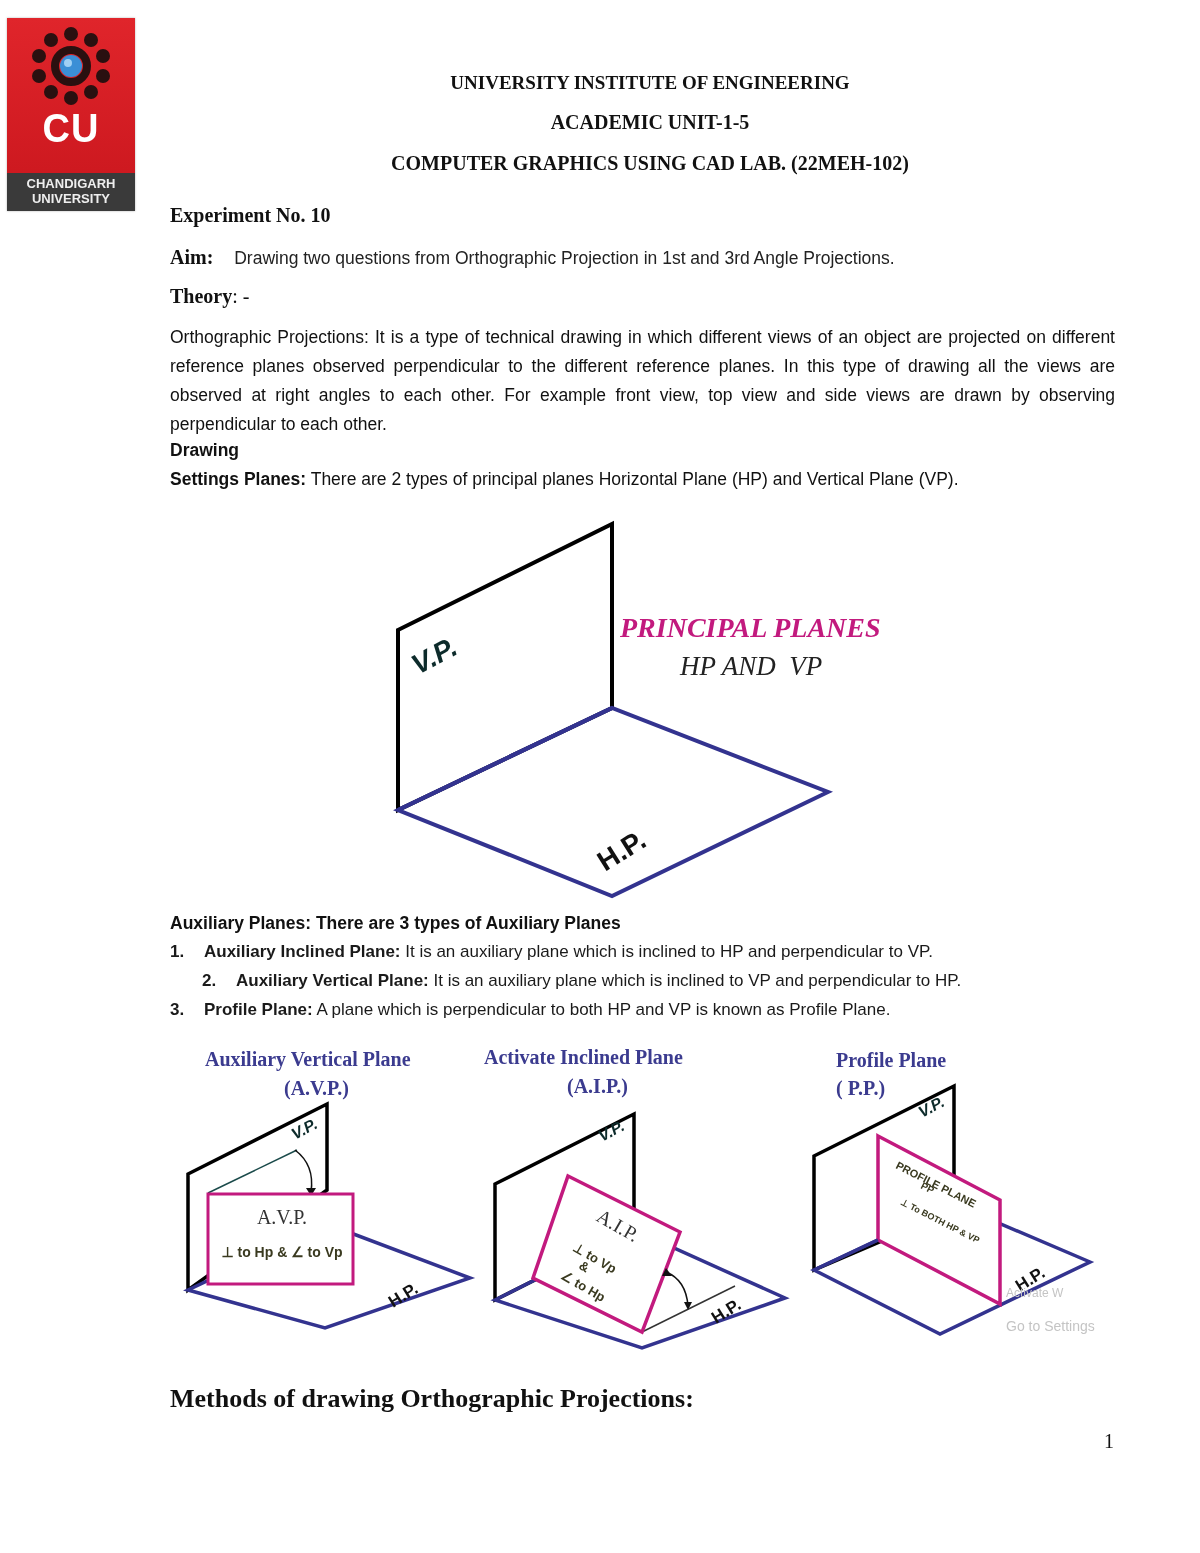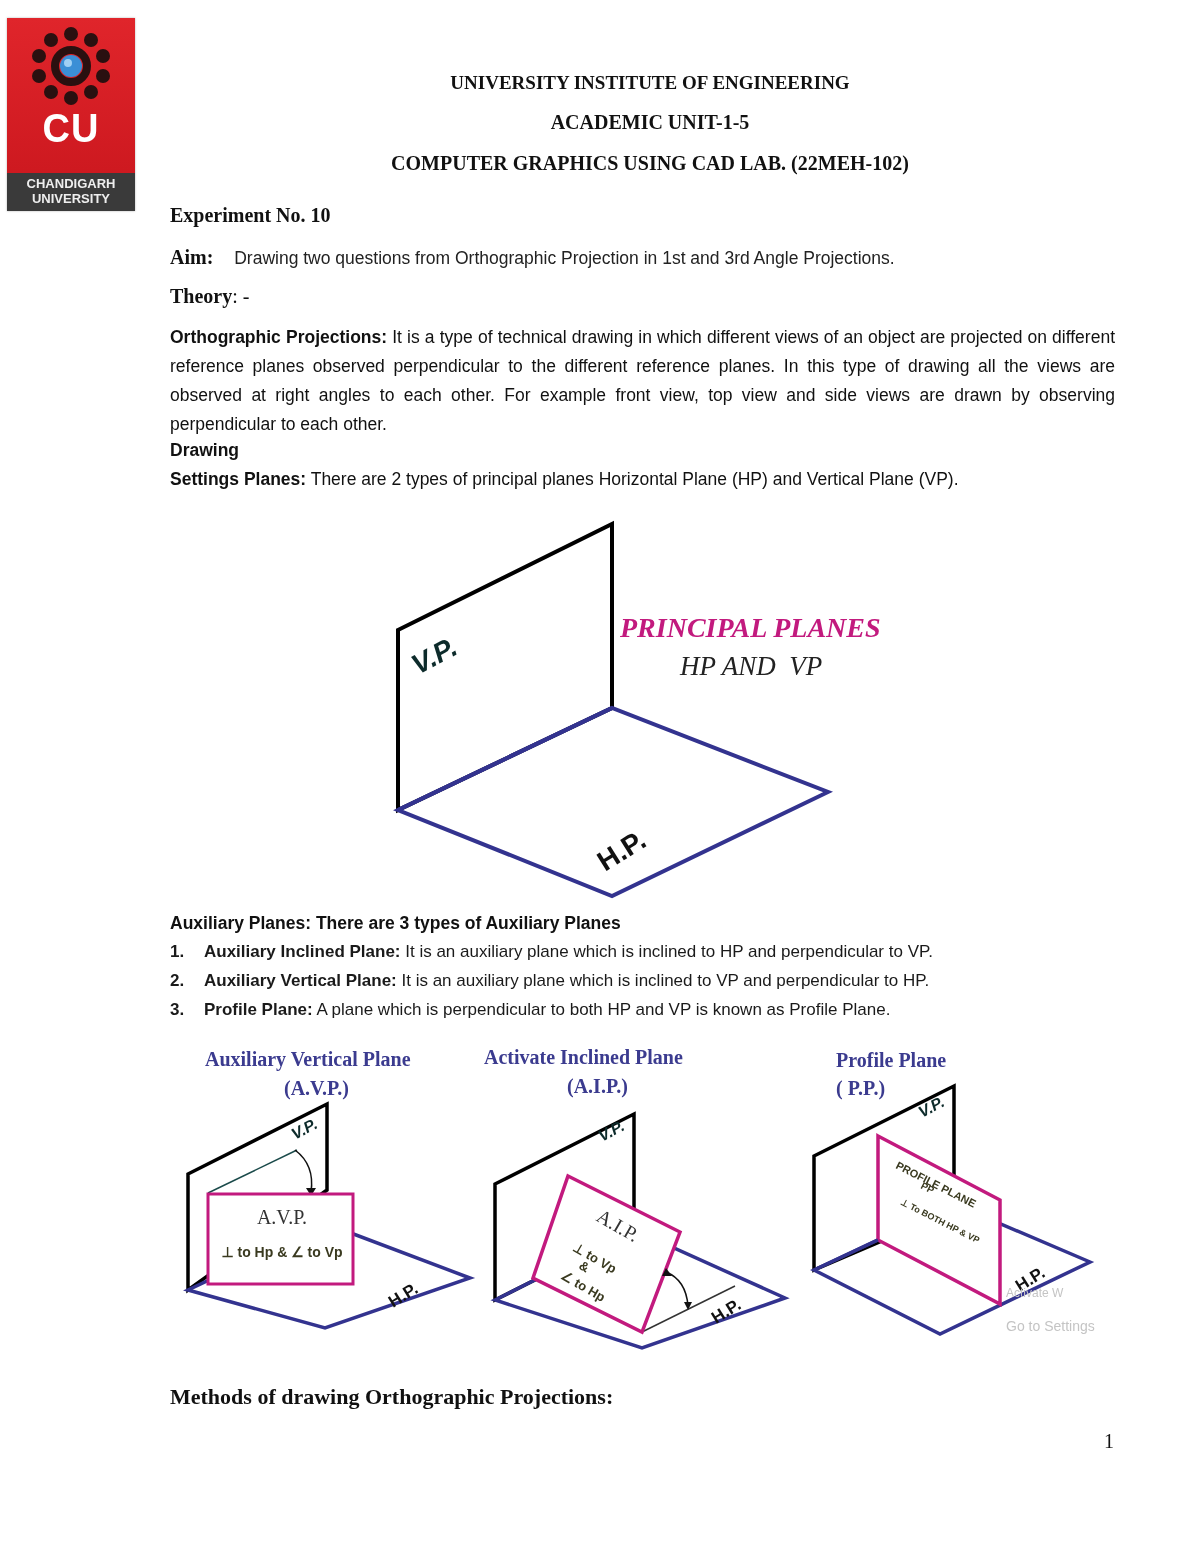--- a/index.html
+++ b/index.html
@@ -14,21 +14,21 @@
   .logo .cu { position: absolute; left: 0; width: 100%; top: 88px; text-align: center; color: #fff; font-family: "Liberation Sans", sans-serif; font-weight: bold; font-size: 40px; letter-spacing: 1px; transform: scaleX(0.95); }
   .logo .uni { position: absolute; left: 0; width: 100%; text-align: center; color: #eee; font-family: "Liberation Sans", sans-serif; font-weight: bold; font-size: 13px; line-height: 14px; }
   .logo svg { position: absolute; left: 14px; top: 6px; }
 
   .hdr { left: 0; width: 1300px; text-align: center; font-family: "Liberation Serif", serif; font-weight: bold; color: #111; }
   .h1 { top: 72px; font-size: 19px; }
   .h2 { top: 111px; font-size: 20px; }
   .h3 { top: 152px; font-size: 20px; }
   .b { font-weight: bold; }
   .para { left: 170px; width: 945px; text-align: justify; line-height: 29px; font-family: "Liberation Sans Narrow", "Liberation Sans", sans-serif; font-size: 17.5px; }
-  .para .b { font-weight: bold; }
+  .para .b { font-weight: normal; }
 
   .list-item { left: 170px; font-family: "Liberation Sans", sans-serif; font-size: 17px; color: #1a1a1a; }
   .list-item .num { display: inline-block; width: 34px; font-weight: bold; }
 
   .cap { font-family: "Liberation Serif", serif; font-weight: bold; color: #3b3b8f; font-size: 20px; }
   .watermark { font-family: "Liberation Sans", sans-serif; color: #c4c4c4; }
 </style>
 </head>
 <body>
 
@@ -88,21 +88,21 @@
   <text x="225" y="362" transform="rotate(-32 225 362)" font-family="Liberation Sans, sans-serif" font-weight="bold" font-size="28" fill="#111">H.P.</text>
 </svg>
 <div class="abs serif" style="left:620px; top:612px; font-size:28px; font-weight:bold; font-style:italic; color:#c21a7e; white-space:nowrap;">PRINCIPAL PLANES</div>
 <div class="abs serif" style="left:680px; top:651px; font-size:27px; font-style:italic; color:#222; white-space:pre;">HP AND  VP</div>
 
 <div class="abs sans b" style="left:170px; top:913px; font-size:17.5px;">Auxiliary Planes: There are 3 types of Auxiliary Planes</div>
 
 <div class="abs list-item" style="top:942px;">
   <span class="num">1.</span><span class="b">Auxiliary Inclined Plane:</span><span> It is an auxiliary plane which is inclined to HP and perpendicular to VP.</span>
 </div>
-<div class="abs list-item" style="top:971px;">
+<div class="abs list-item" style="top:971px;margin-left:32px;">
   <span class="num">2.</span><span class="b">Auxiliary Vertical Plane:</span><span> It is an auxiliary plane which is inclined to VP and perpendicular to HP.</span>
 </div>
 <div class="abs list-item" style="top:1000px;">
   <span class="num">3.</span><span class="b">Profile Plane:</span><span> A plane which is perpendicular to both HP and VP is known as Profile Plane.</span>
 </div>
 
 <div class="abs cap" style="left:205px; top:1048px;">Auxiliary Vertical Plane</div>
 <div class="abs cap" style="left:284px; top:1077px;">(A.V.P.)</div>
 <svg class="abs" style="left:175px; top:1100px;" width="310" height="230" viewBox="0 0 310 230">
   <polygon points="13,74 152,4 152,90 13,190" fill="#fff" stroke="#000" stroke-width="3.5"></polygon>
@@ -144,15 +144,15 @@
   <line x1="14" y1="190" x2="78" y2="160" stroke="#33338f" stroke-width="3.5"></line>
   <text x="95" y="88" transform="rotate(27 95 88)" font-family="Liberation Sans, sans-serif" font-weight="bold" font-size="11" fill="#3a3a20">PROFILE PLANE</text>
   <text x="120" y="108" transform="rotate(27 120 108)" font-family="Liberation Sans, sans-serif" font-weight="bold" font-size="10" fill="#3a3a20">PP</text>
   <text x="100" y="124" transform="rotate(27 100 124)" font-family="Liberation Sans, sans-serif" font-weight="bold" font-size="9" fill="#3a3a20">⊥ To BOTH HP &amp; VP</text>
   <text x="122" y="38" transform="rotate(-28 122 38)" font-family="Liberation Sans, sans-serif" font-weight="bold" font-style="italic" font-size="16" fill="#0d2b2b">V.P.</text>
   <text x="220" y="212" transform="rotate(-32 220 212)" font-family="Liberation Sans, sans-serif" font-weight="bold" font-size="17" fill="#111">H.P.</text>
 </svg>
 <div class="abs watermark" style="left:1006px; top:1286px; font-size:12px;">Activate W</div>
 <div class="abs watermark" style="left:1006px; top:1318px; font-size:14px;">Go to Settings</div>
 
-<div class="abs serif b" style="left:170px; top:1384px; font-size:22px;">Methods of drawing Orthographic Projections:</div>
+<div class="abs serif b" style="left:170px; top:1384px; font-size:26px;">Methods of drawing Orthographic Projections:</div>
 
 <div class="abs serif" style="left:1104px; top:1430px; font-size:20px;">1</div>
 
 </body></html>

